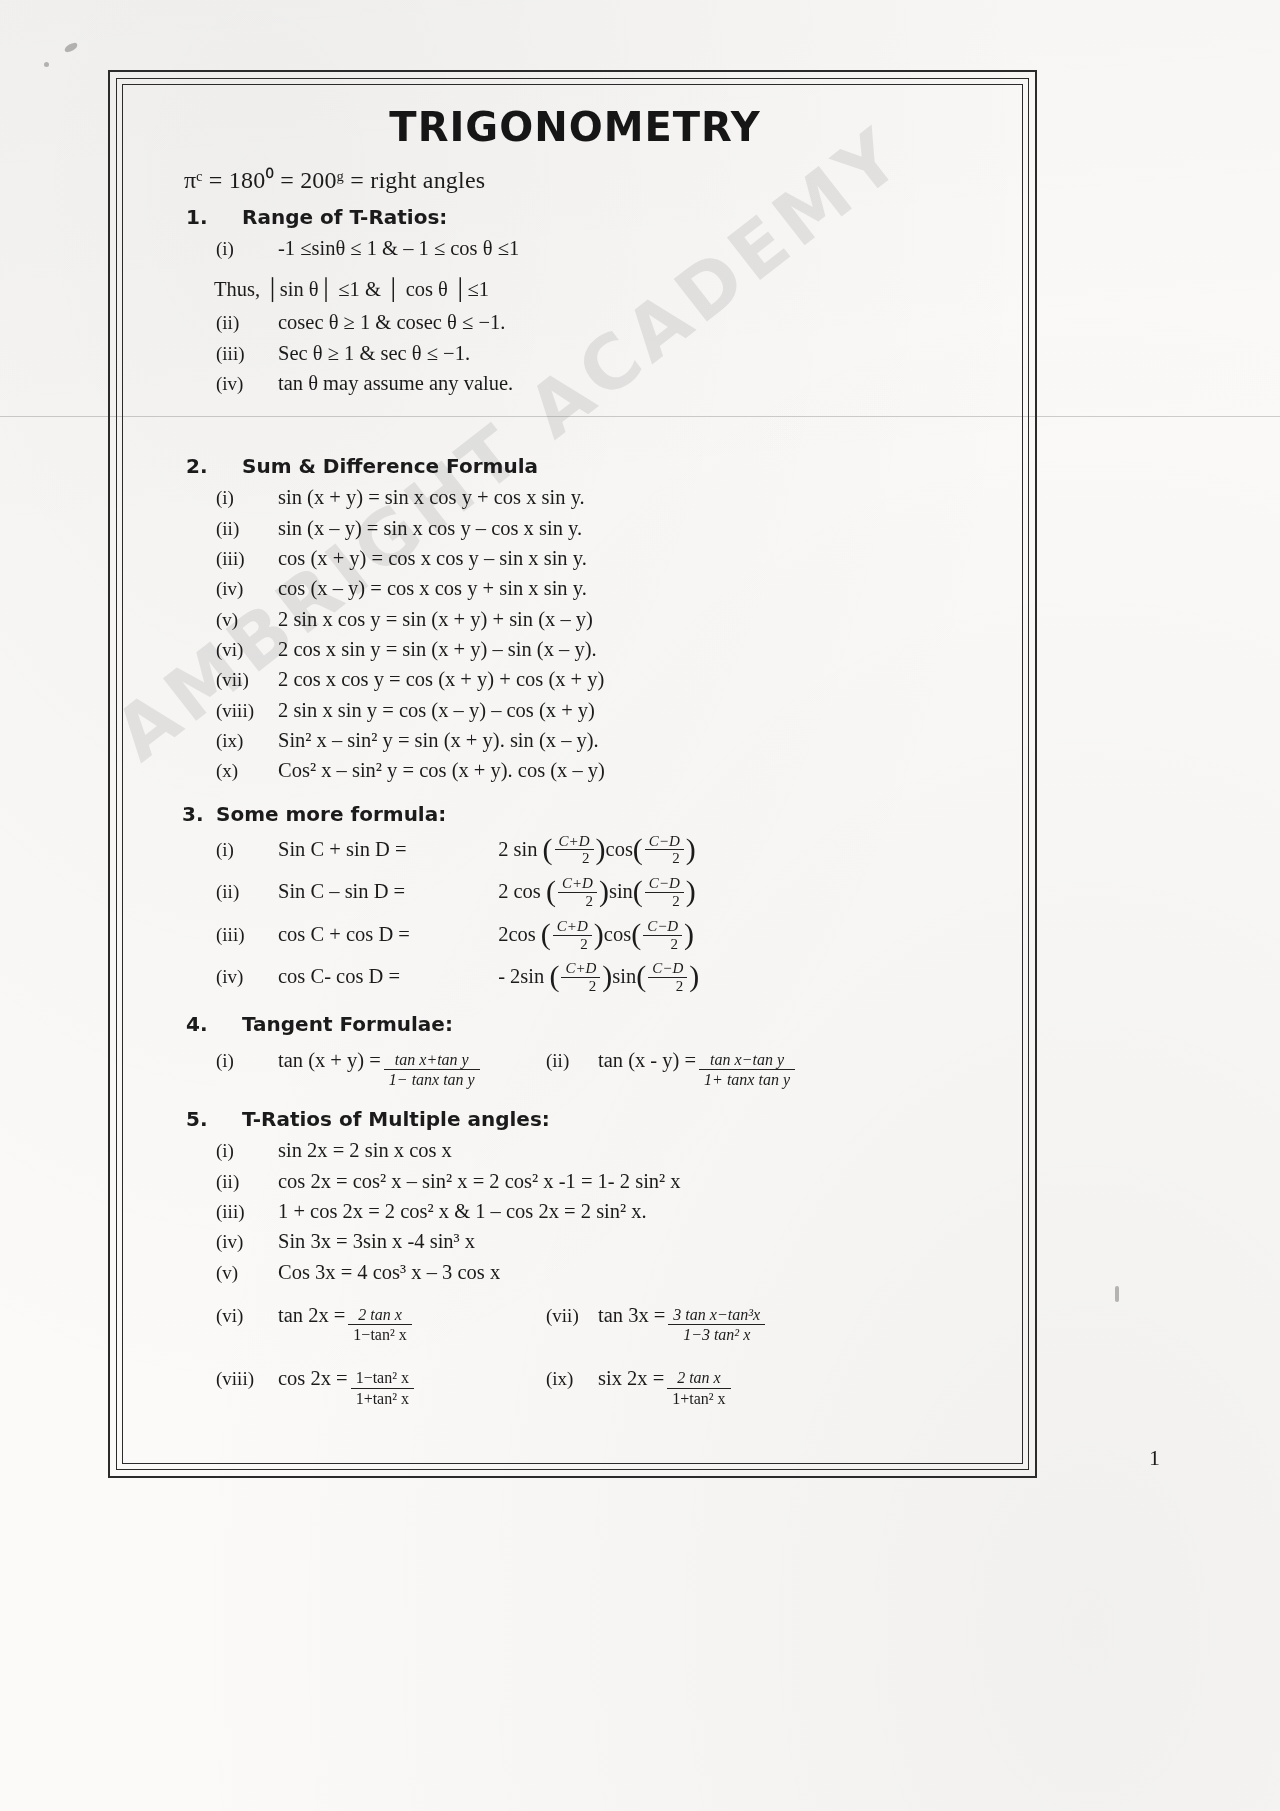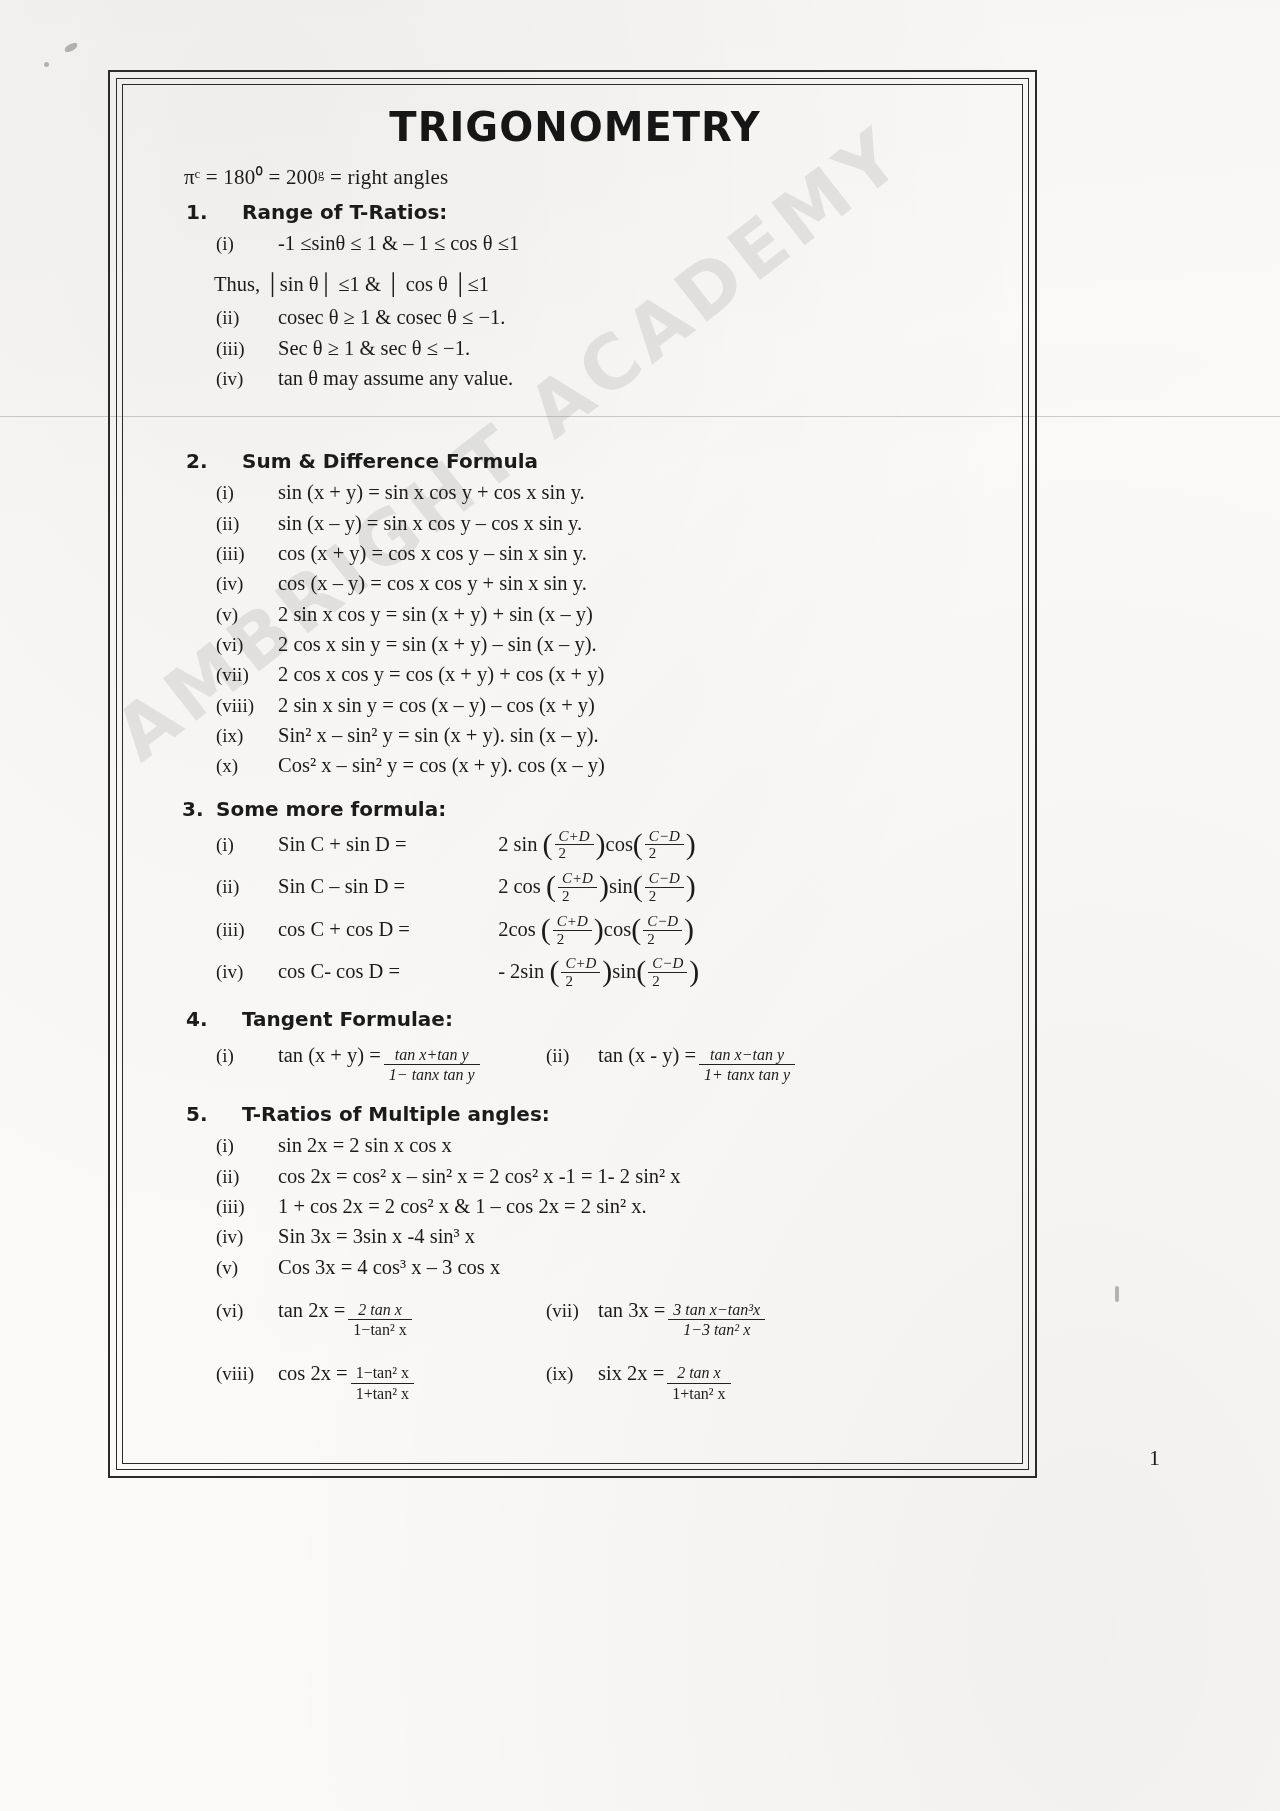--- a/index.html
+++ b/index.html
@@ -70,21 +70,21 @@
     text-align: center;
     font-family: "DejaVu Sans", sans-serif;
     font-weight: bold;
     font-size: 40px;
     letter-spacing: 1px;
     color: #161616;
     margin: 0 0 12px 0;
   }
 
   .lead-line {
-    font-size: 21px;
+    font-size: 24px;
     margin: 0 0 6px 4px;
     letter-spacing: .2px;
   }
 
   .section {
     margin-top: 6px;
   }
   .sec-head {
     font-family: "DejaVu Sans", sans-serif;
     font-weight: bold;
@@ -118,21 +118,21 @@
   }
 
   .gap-lg { height: 46px; }
   .gap-sm { height: 6px; }
 
   
   .frac {
     display: inline-flex;
     flex-direction: column;
     vertical-align: middle;
-    text-align: left;
+    text-align: right;
     font-size: 15px;
     line-height: 1.12;
     margin: 0 2px;
     position: relative;
     top: -1px;
   }
   .frac .num { padding: 0 4px; }
   .frac .den { padding: 0 4px; border-top: 1.2px solid #222; }
   .paren {
     display: inline-block;

